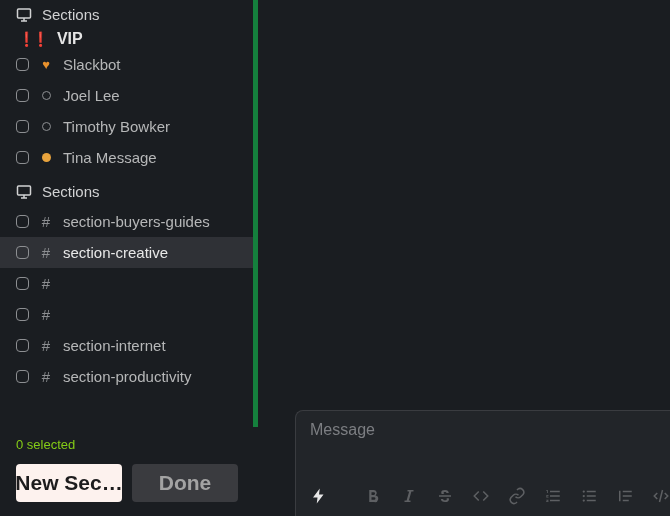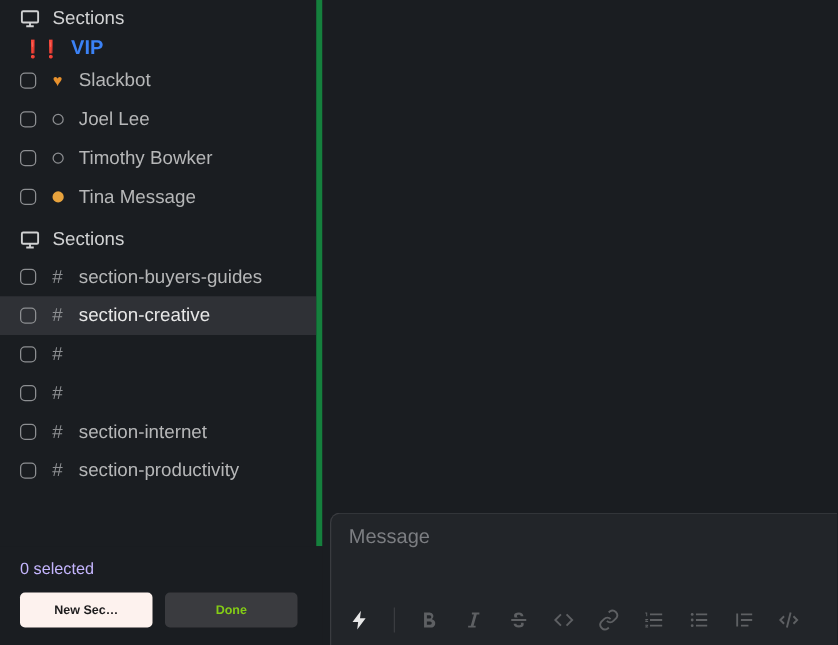--- a/index.html
+++ b/index.html
@@ -75,53 +75,53 @@
       background: #e8a33d;
     }
     .heart { color: #e8912d; font-size:13px;}
     .hash { color:#8d8f92; font-weight:400; font-size:15px; width:14px; text-align:center; flex-shrink:0;}
     .label { white-space: nowrap; overflow: hidden; text-overflow: ellipsis; flex:1; }
     .footer {
       padding: 10px 16px 14px 16px;
       background: #1a1d21;
     }
     .counter {
-      color: #c4b5fd; font-size: 13px; margin-bottom: 12px;
+      color: #84cc16; font-size: 13px; margin-bottom: 12px;
     }
     .footer-btns { display:flex; gap: 10px; }
     .btn {
-      height: 28px;
+      height: 38px;
       border-radius: 4px;
       border: none;
-      font-size: 10px;
+      font-size: 21px;
       font-weight: 700;
       padding: 0 14px;
       cursor: pointer;
       display:flex; align-items:center; justify-content:center;
     }
     .btn-new {
       background: #fdf2ee;
       color: #1d1c1d;
       width: 106px;
       overflow:hidden;
       white-space:nowrap;
     }
     .btn-done {
       background: #3a3b3f;
-      color: #84cc16;
+      color: #a3a3a3;
       width: 106px;
     }
     .main {
       position: absolute;
       left: 258px; top: 0; right: 0; bottom: 0;
       background: #1a1d21;
     }
     .composer {
       position: absolute;
-      left: 6px; right: 0; bottom: 0;
+      left: 37px; right: 0; bottom: 0;
       background: #222529;
       border: 1px solid #3a3c40;
       border-bottom: none;
       border-right: none;
       border-radius: 8px 0 0 0;
       height: 106px;
       display:flex; flex-direction:column;
     }
     .composer-input {
       flex:1;
@@ -161,21 +161,21 @@
         <svg viewBox="0 0 16 16" fill="none" stroke="currentColor" stroke-width="1.5">
             <rect x="1.5" y="2" width="13" height="9" rx="1"></rect>
             <path d="M5 14h6M8 11v3"></path>
           </svg>
       </span>
       <span>Sections</span>
     </div>
 
     <div class="vip-partial">
       <span class="pins">❗❗</span>
-      <span style="font-weight:700;color:#3b82f6;">VIP</span>
+      <span style="font-weight:700;color:#e5e5e5;">VIP</span>
     </div>
 
     <div class="row">
       <span class="checkbox"></span>
       <span class="status heart">♥</span>
       <span class="label">Slackbot</span>
     </div>
     <div class="row">
       <span class="checkbox"></span>
       <span class="status">

